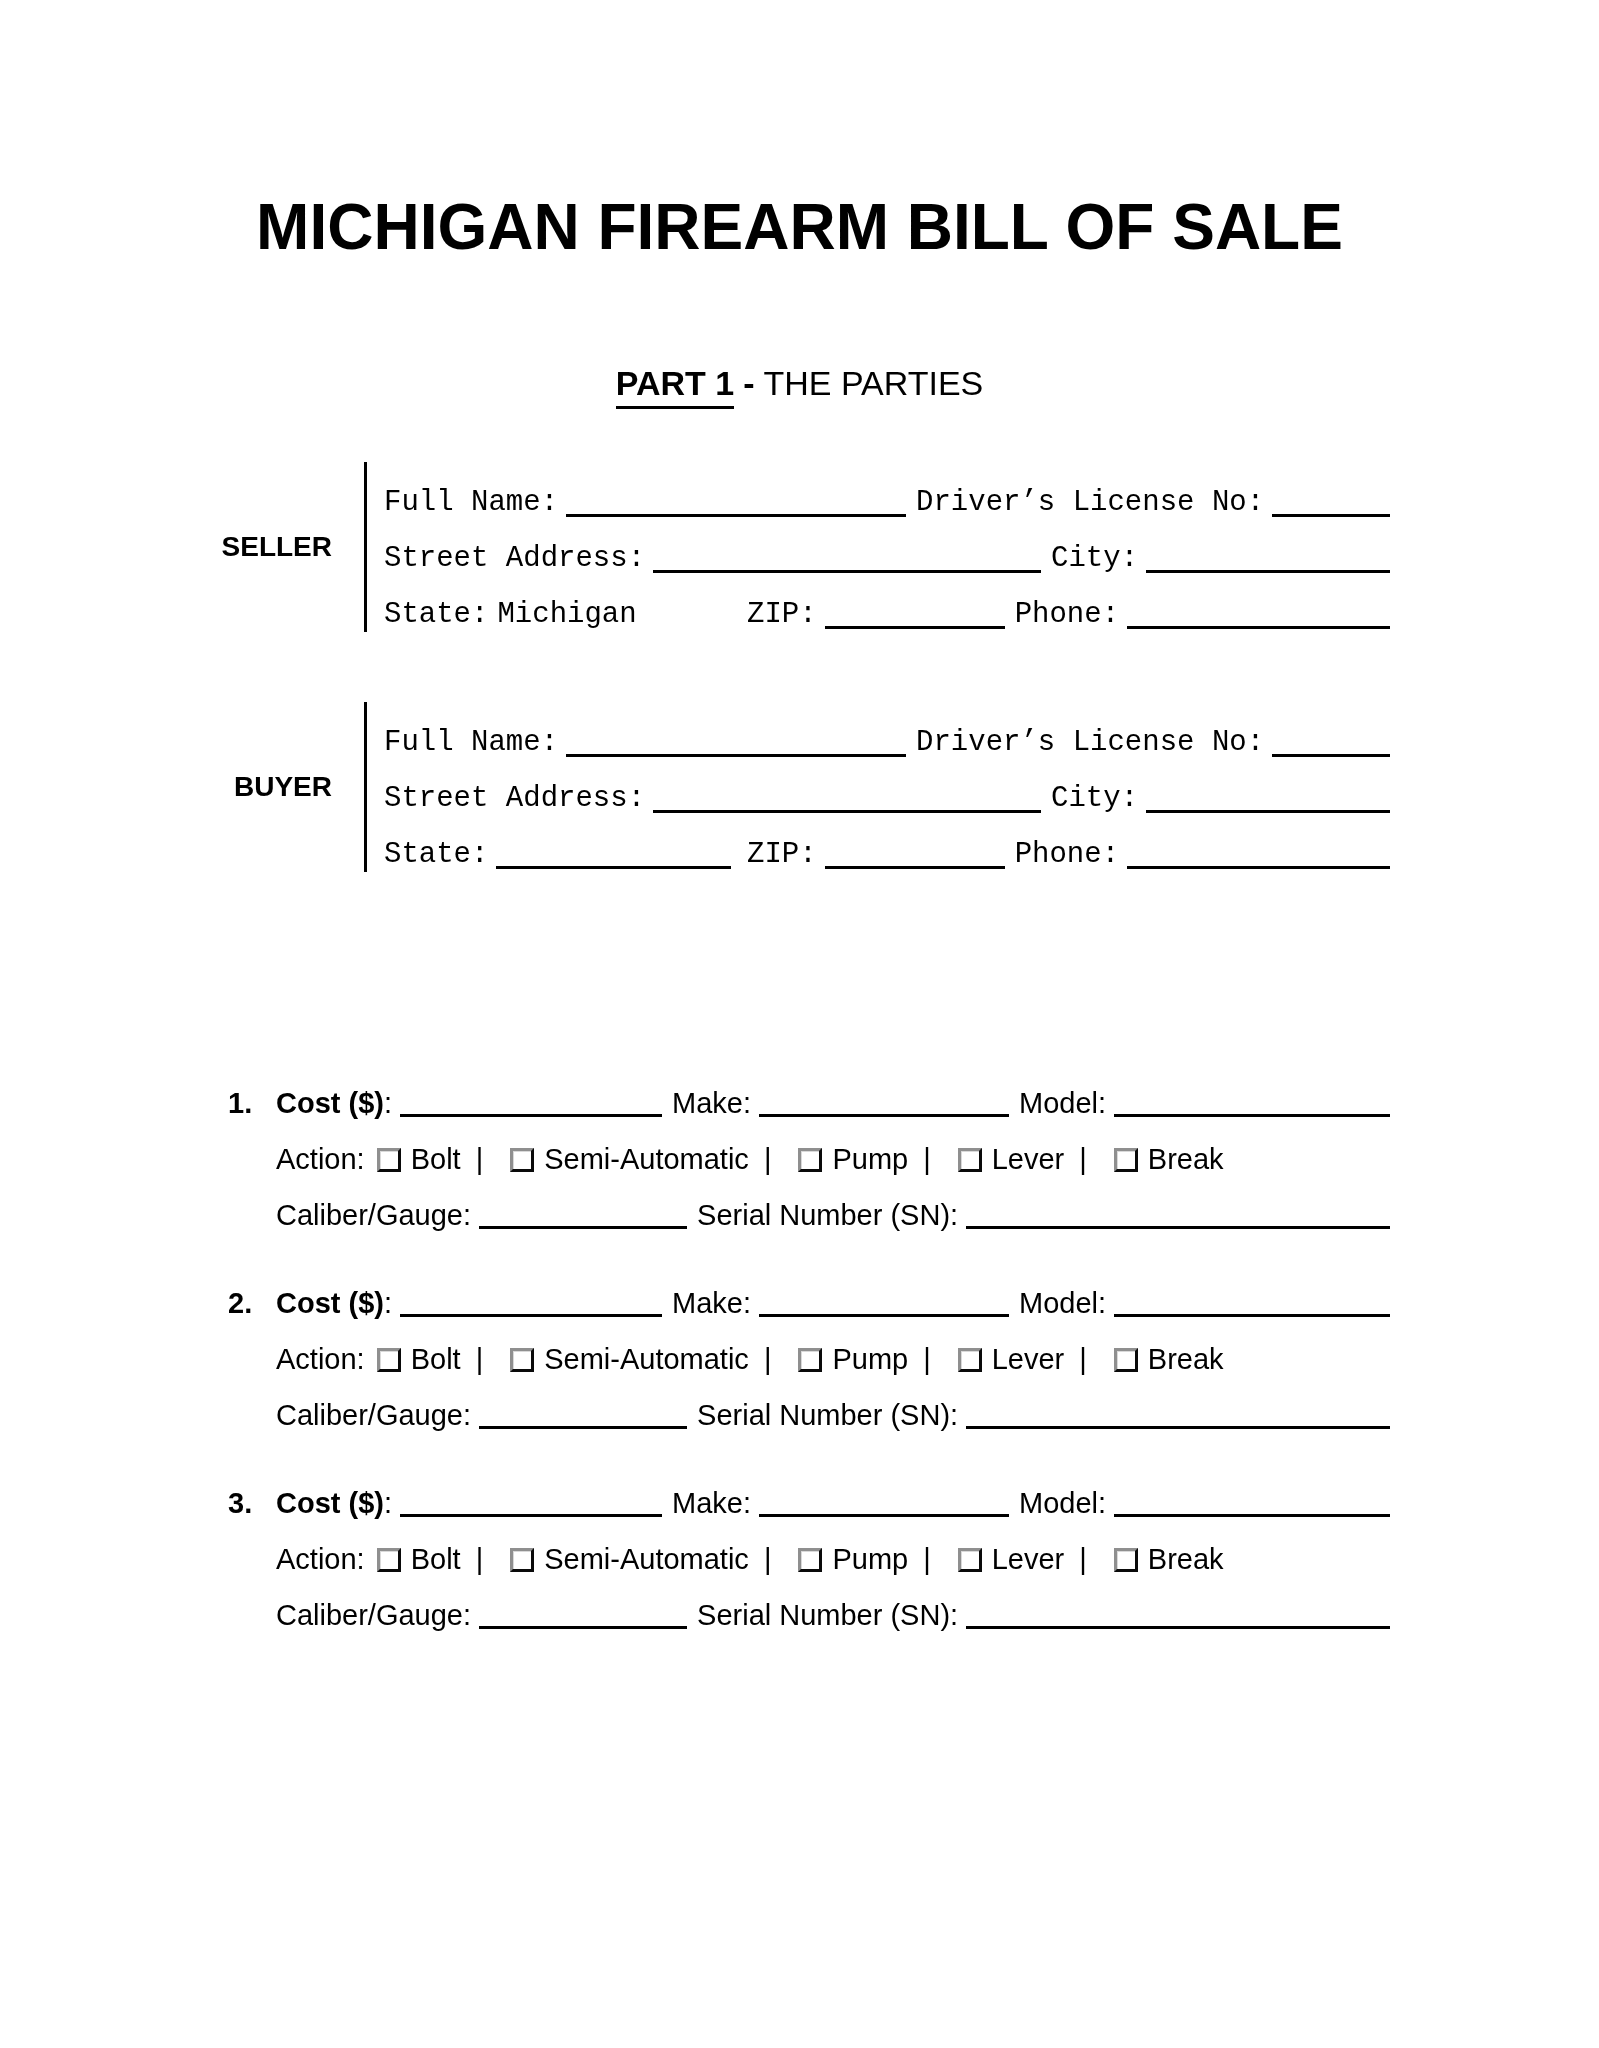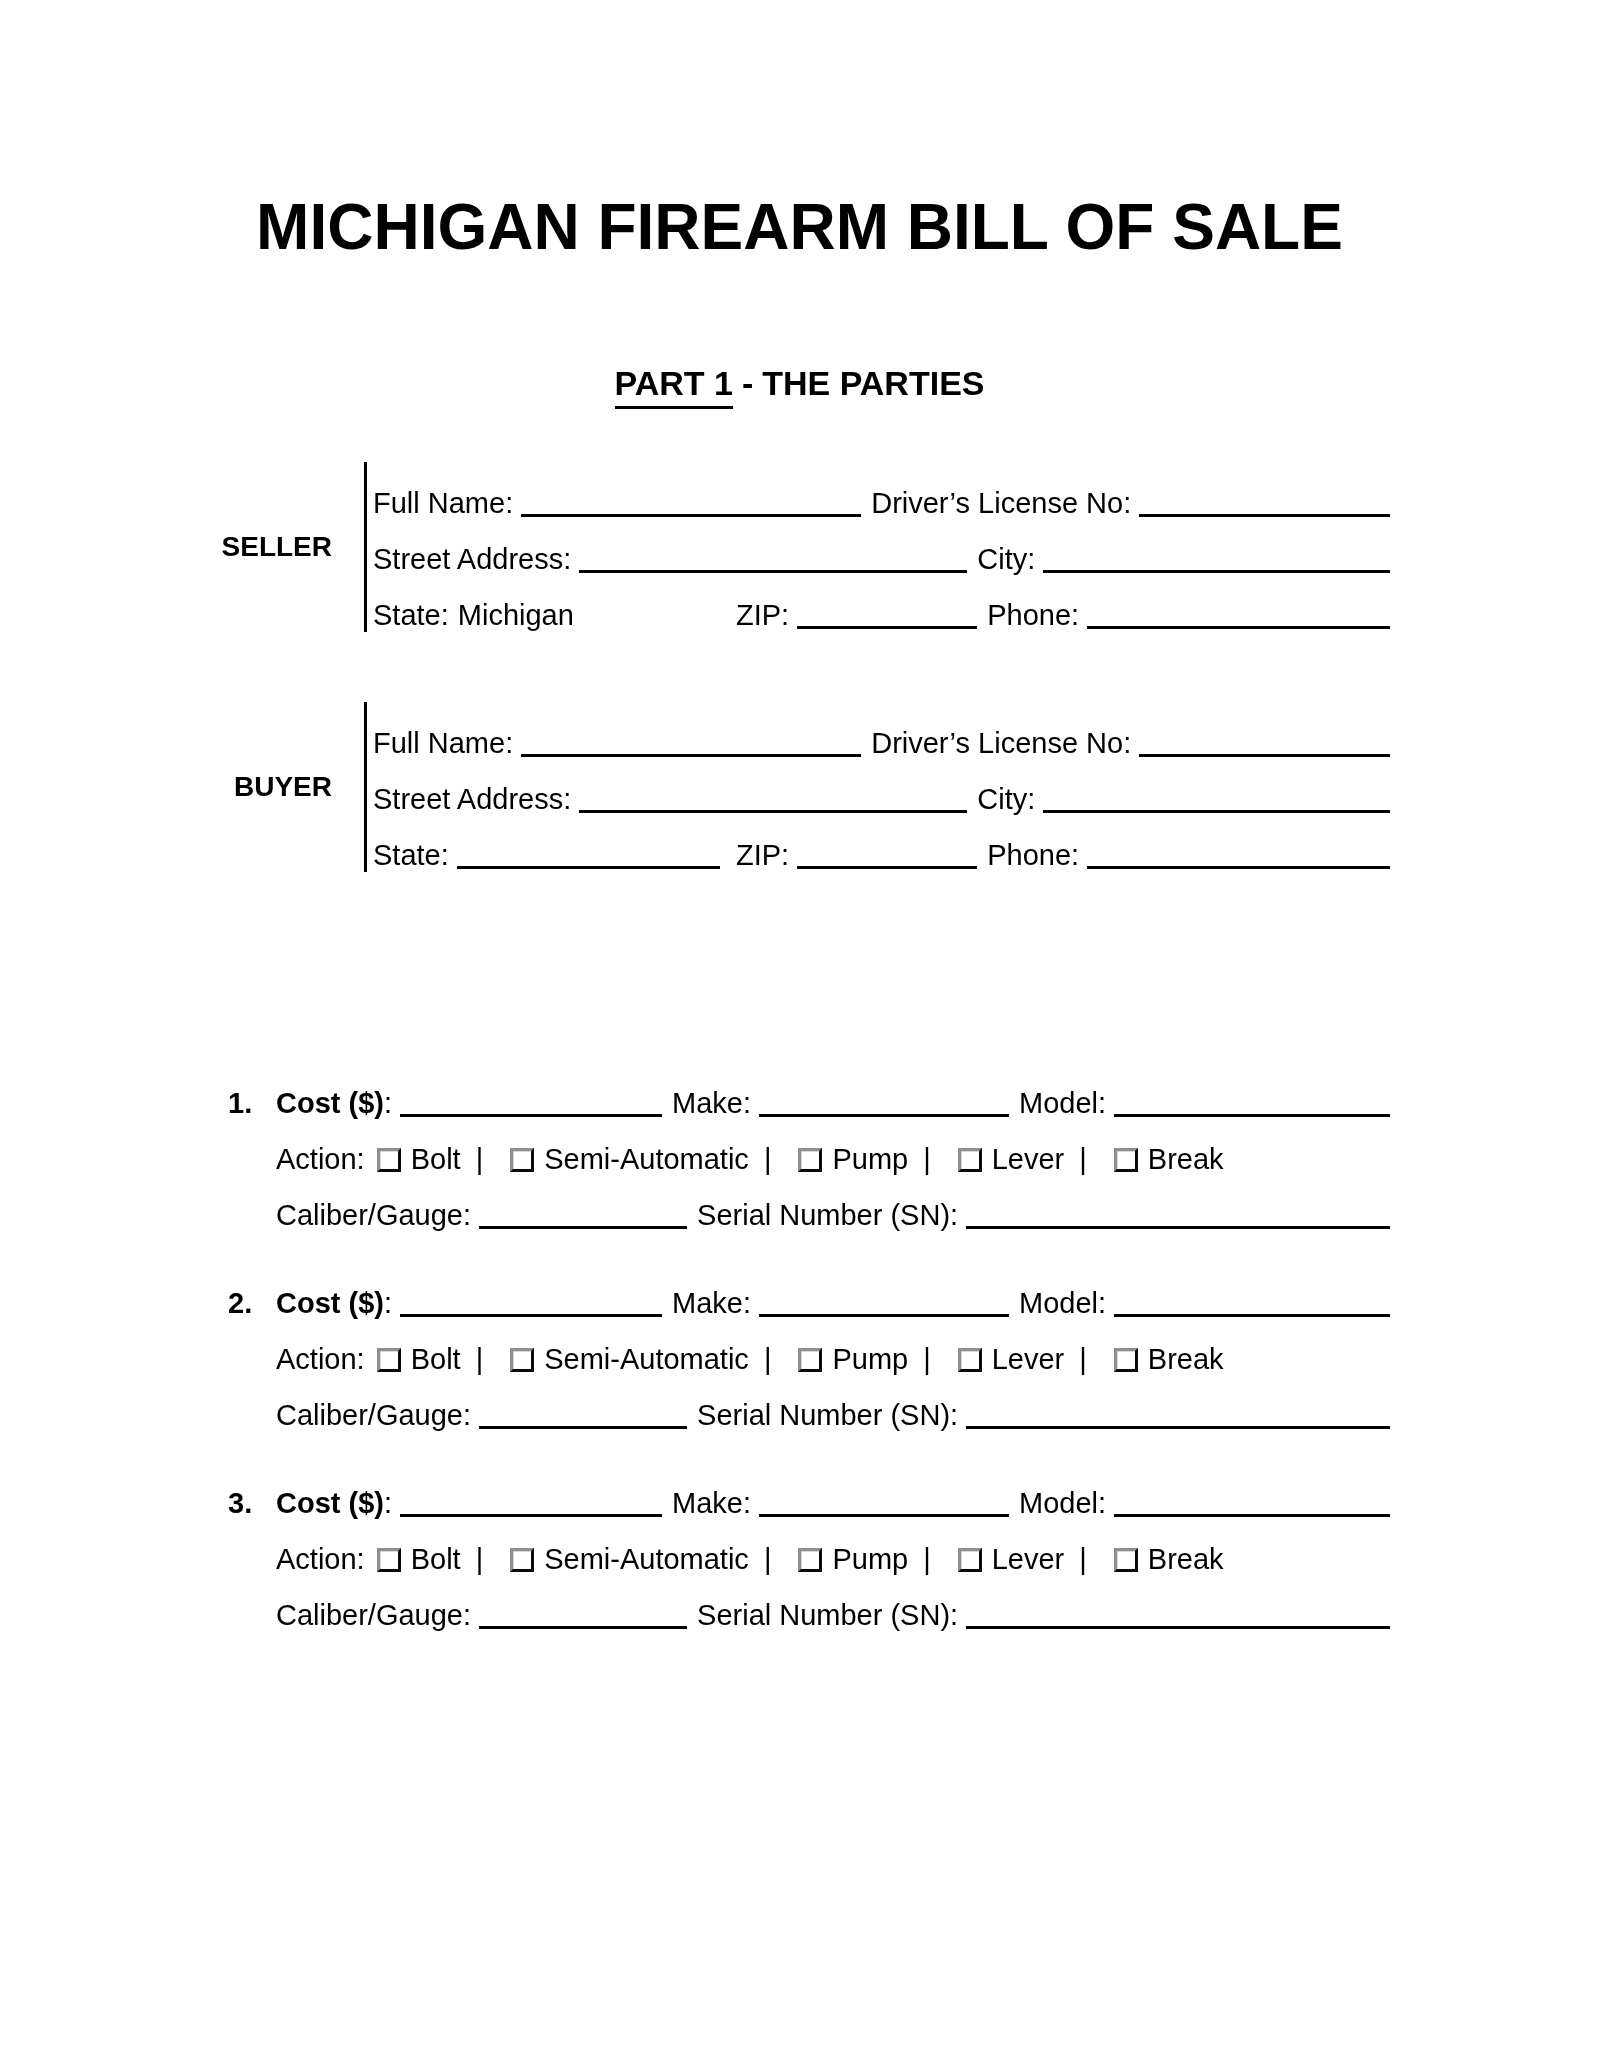--- a/index.html
+++ b/index.html
@@ -14,32 +14,32 @@
     white-space:nowrap;
   }
   .part-heading {
     position:absolute; left:0; width:100%; text-align:center;
     font-size:34px; white-space:nowrap;
   }
   .part-heading.p1 { top:364px; }
   .part-heading.p2 { top:956px; }
   .heading-lead { font-weight:bold; display:inline-block; border-bottom:3px solid #000; padding-bottom:3px; }
   .heading-dash { font-weight:bold; margin:0 9px; }
-  .heading-rest { font-weight:bold; }
+  .heading-rest { font-weight:normal; }
 
   .party-block { position:absolute; left:248px; right:209px; height:170px; display:flex; }
   .party-block.seller { top:462px; }
   .party-block.buyer  { top:702px; }
   .party-label {
     width:116px; padding-right:32px; font-size:28px; font-weight:bold;
     display:flex; align-items:center; justify-content:flex-end;
   }
   .party-rows {
-    flex:1; border-left:3px solid #000; padding-left:6px;
-    display:flex; flex-direction:column;
+    flex:1; border-left:3px solid #000; padding-left:17px;
+    display:flex; flex-direction:column;font-family:Liberation Mono, monospace;
   }
   .form-row { display:flex; align-items:flex-end; height:56px; font-size:29px; line-height:1.05; }
   .lbl { white-space:pre; }
   .b { font-weight:bold; }
   .ml { margin-left:10px;margin-top:26px; }
   .blank { border-bottom:3px solid #000; height:0px; margin-left:8px; margin-bottom:1px; }
   .grow { flex:1; }
   .w340 { width:340px; }
   .w388 { width:388px; }
   .w180 { width:180px; }

